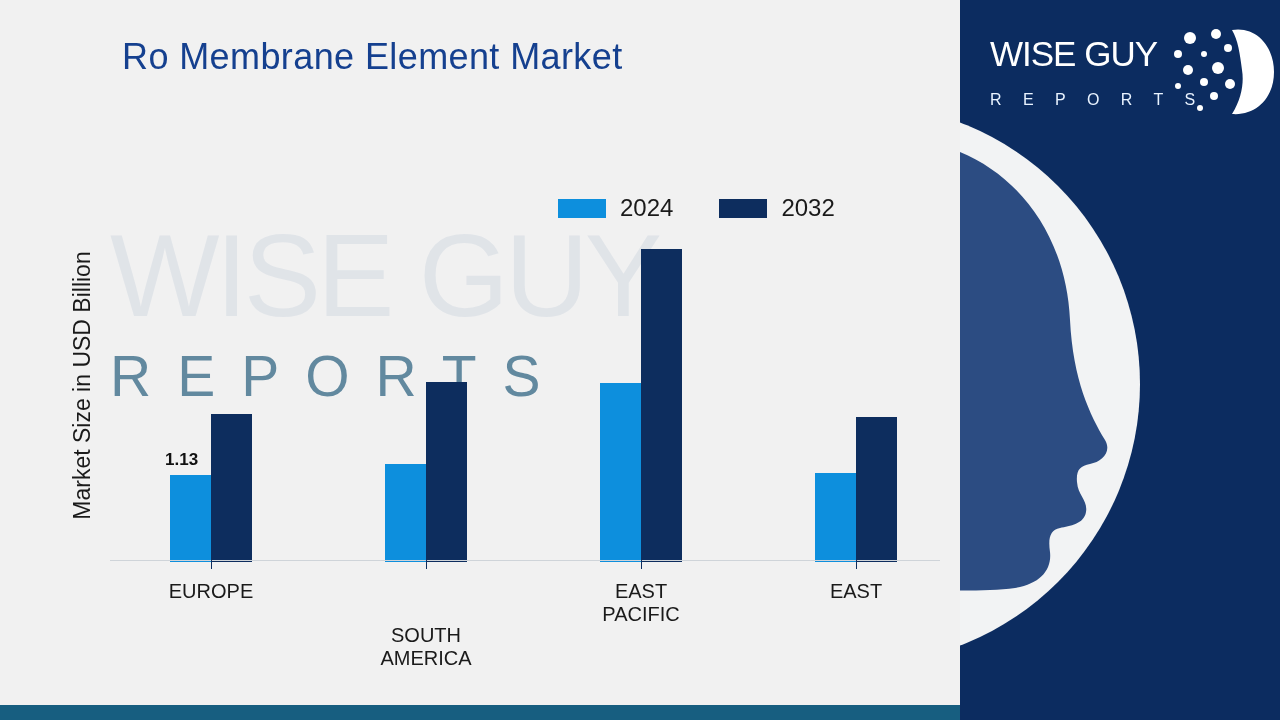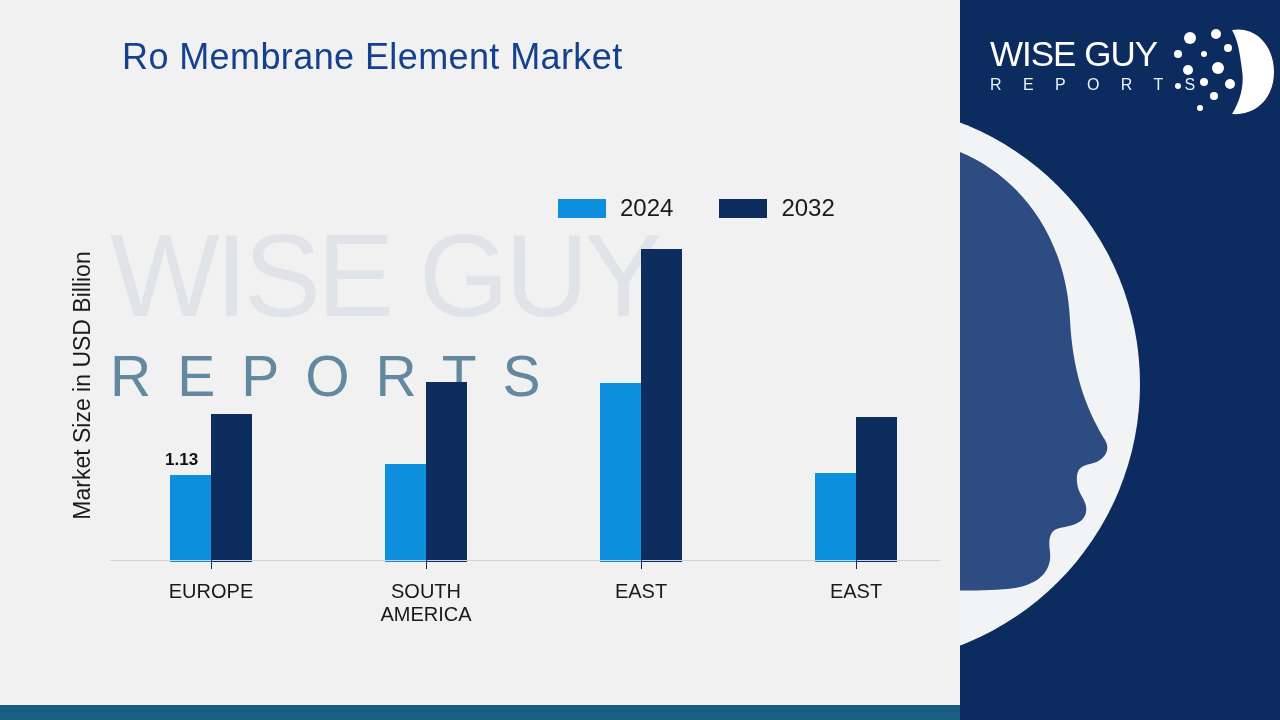--- a/index.html
+++ b/index.html
@@ -46,21 +46,21 @@
   
   .rpanel{position:absolute;left:960px;top:0;width:320px;height:720px;
           background:#0c2c60;overflow:hidden;}
   .circle{position:absolute;left:-380px;top:104px;width:560px;height:560px;
           border-radius:50%;background:#f2f3f4;}
   .head-shape{position:absolute;left:-70px;top:140px;}
   .logo{position:absolute;left:990px;top:36px;width:240px;height:74px;}
   .logo-main{font-size:35px;color:#ffffff;letter-spacing:-1px;line-height:36px;
              white-space:nowrap;font-weight:400;}
   .logo-sub{font-size:16px;color:#e9f3ff;letter-spacing:8.5px;line-height:20px;
-            white-space:nowrap;margin-top:3px;}
+            white-space:nowrap;margin-top:18px;}
   .logo-dots{position:absolute;left:1170px;top:24px;}
 
   
   .bottom{position:absolute;left:0;top:705px;width:960px;height:15px;background:#175e80;}
 </style>
 </head>
 <body>
 
 <div id="root">
 
@@ -106,26 +106,27 @@
   <div id="ticks">
       <div class="tick" style="left: 211px;"></div>
       <div class="tick" style="left: 426px;"></div>
       <div class="tick" style="left: 641px;"></div>
       <div class="tick" style="left: 856px;"></div>
     </div>
   <div id="cats">
       <div class="cat" style="left: 121px;">
         <div>EUROPE</div>
       </div>
-      <div class="cat" style="left: 336px;">
+      <div class="cat" style="left: 336px; margin-top: 44px;">
         <div>SOUTH</div>
         <div>AMERICA</div>
       </div>
       <div class="cat" style="left: 551px;">
         <div>EAST</div>
+        <div>PACIFIC</div>
       </div>
       <div class="cat" style="left: 766px;">
         <div>EAST</div>
       </div>
     </div>
   <div id="dlabels">
       <div class="dlabel" style="left: 165px; top: 450px;">1.13</div>
     </div>
 
   <div class="rpanel">

